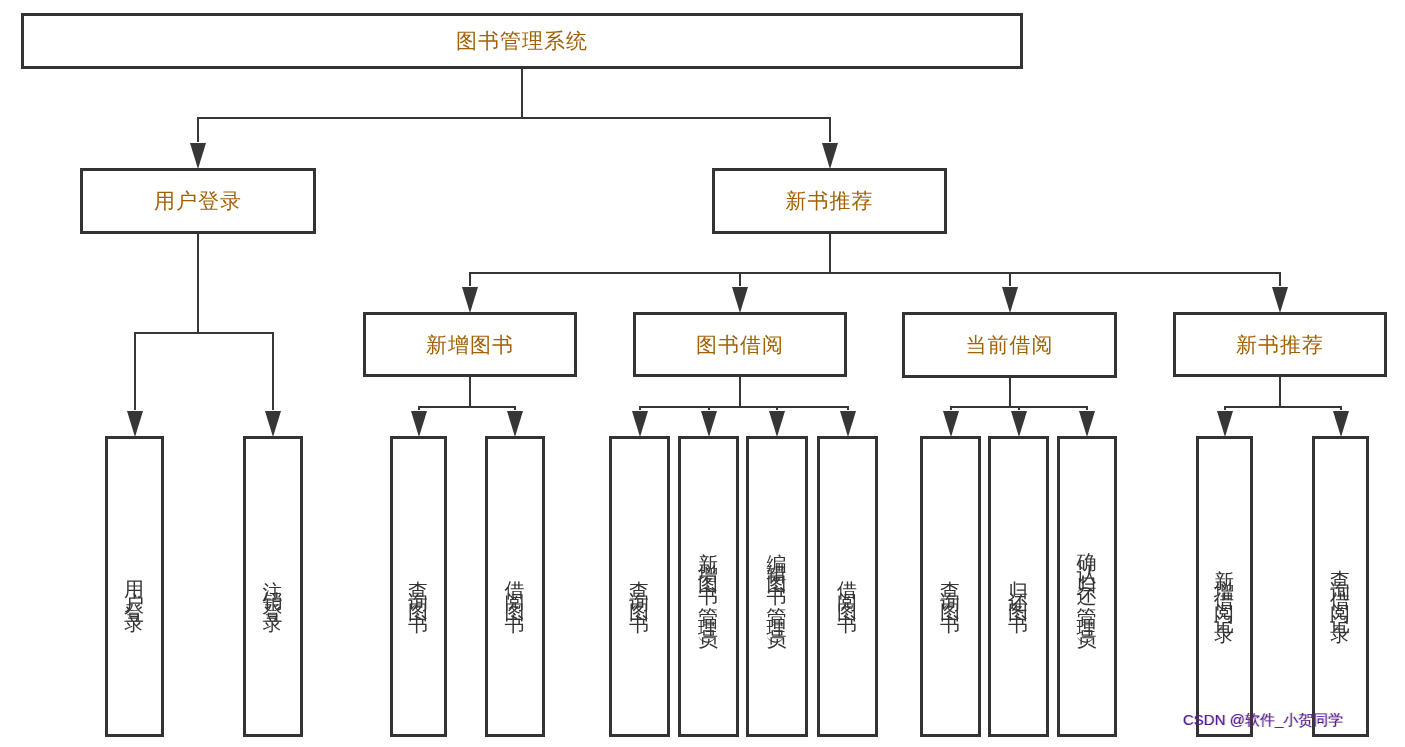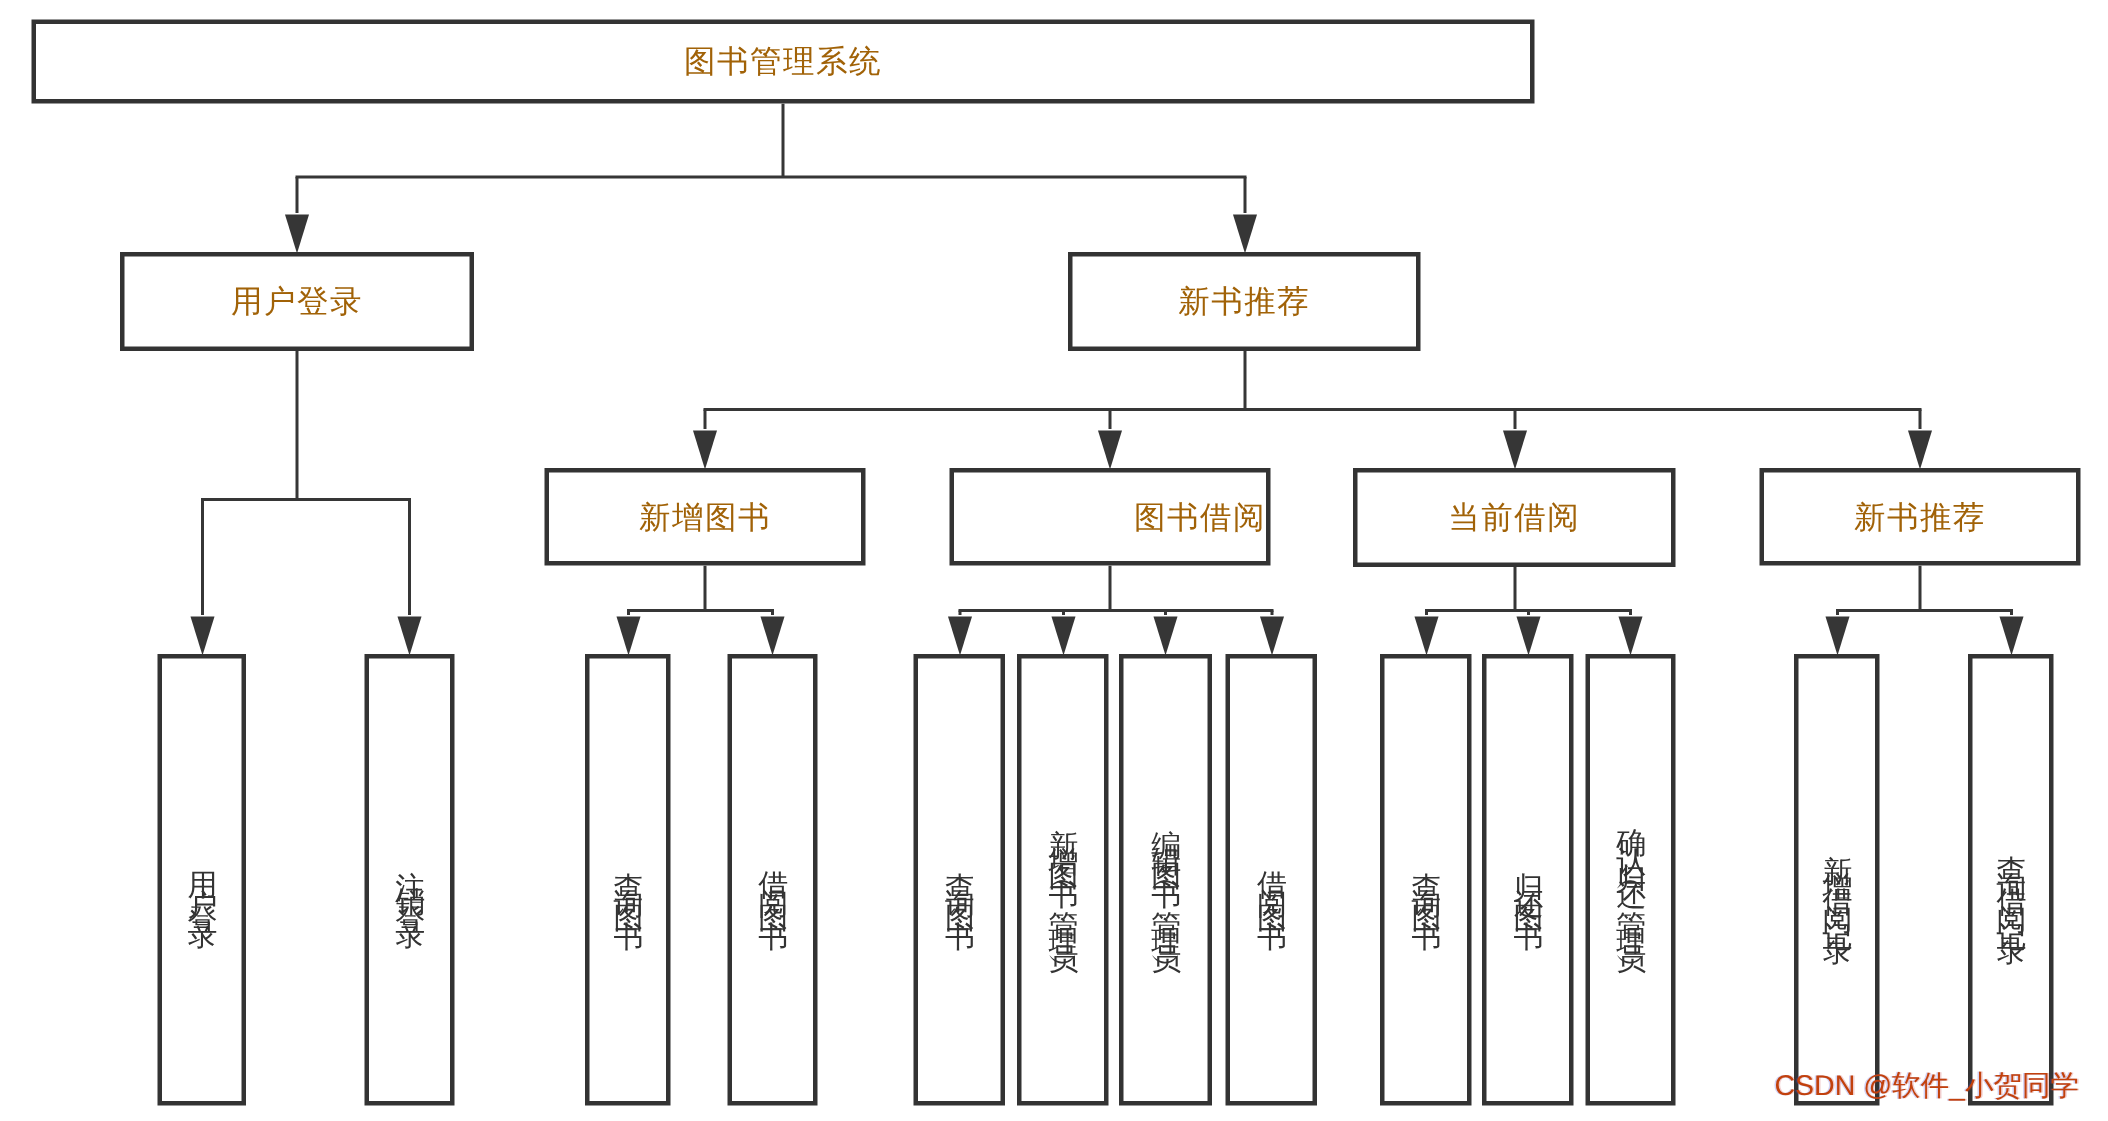--- a/index.html
+++ b/index.html
@@ -51,22 +51,22 @@
     border-left: 8px solid transparent;
     border-right: 8px solid transparent;
     border-top: 26px solid #363636;
     z-index: 1;
   }
   #watermark {
     position: absolute;
     left: 1183px;
     top: 711px;
     width: 215px;
-    font-size: 19px;
-    color: #c2410c;
+    font-size: 15px;
+    color: #4c1d95;
     white-space: nowrap;
     z-index: 3;
     text-shadow: 1px 0 rgba(200,60,60,0.25), -1px 0 rgba(80,80,220,0.25);
   }
 </style>
 </head>
 <body>
 
 <div id="stage">
   <div id="nodes-layer">
@@ -75,21 +75,21 @@
       </div>
       <div class="node" style="left: 80px; top: 168px; width: 236px; height: 66px;">
         <span class="lbl-h">用户登录</span>
       </div>
       <div class="node" style="left: 712px; top: 168px; width: 235px; height: 66px;">
         <span class="lbl-h">新书推荐</span>
       </div>
       <div class="node" style="left: 363px; top: 312px; width: 214px; height: 65px;">
         <span class="lbl-h">新增图书</span>
       </div>
-      <div class="node" style="left: 633px; top: 312px; width: 214px; height: 65px; justify-content: flex-end;">
+      <div class="node" style="left: 633px; top: 312px; width: 214px; height: 65px;">
         <span class="lbl-h">图书借阅</span>
       </div>
       <div class="node" style="left: 902px; top: 312px; width: 215px; height: 66px;">
         <span class="lbl-h">当前借阅</span>
       </div>
       <div class="node" style="left: 1173px; top: 312px; width: 214px; height: 65px;">
         <span class="lbl-h">新书推荐</span>
       </div>
       <div class="node" style="left: 105px; top: 436px; width: 59px; height: 301px;">
         <span class="lbl-v">用户登录</span>

